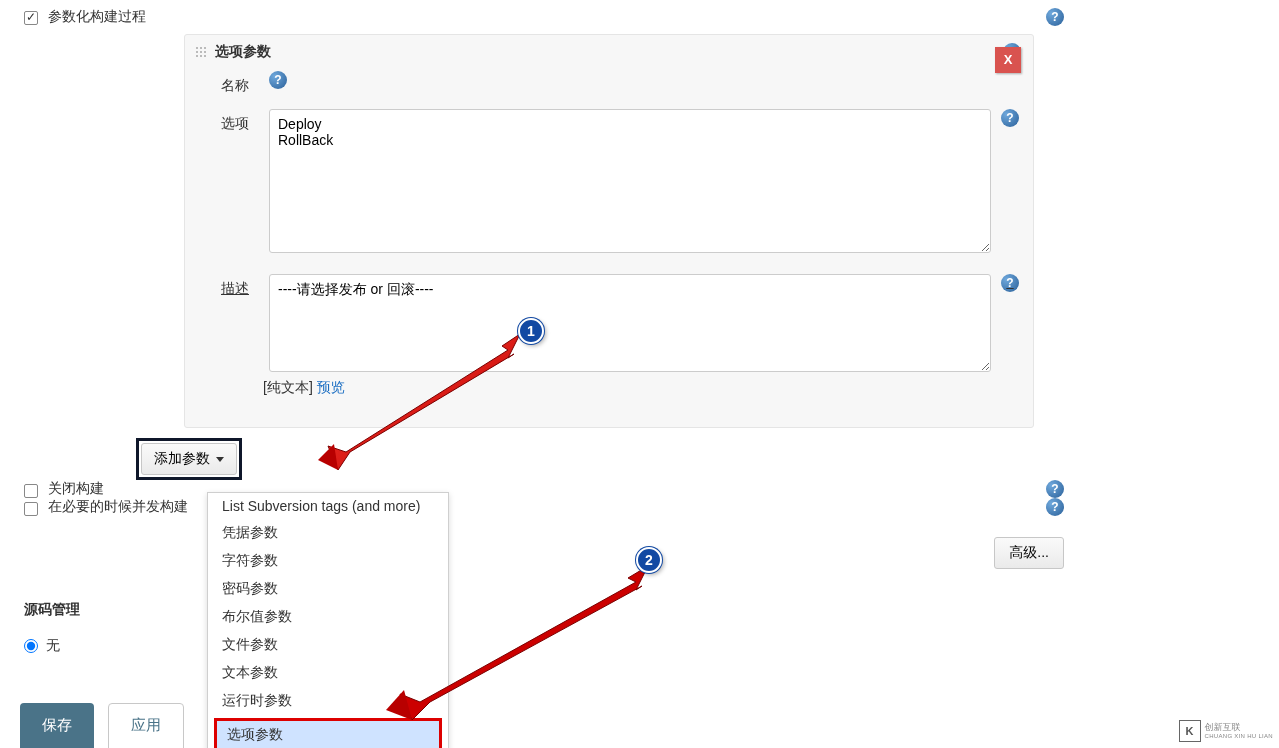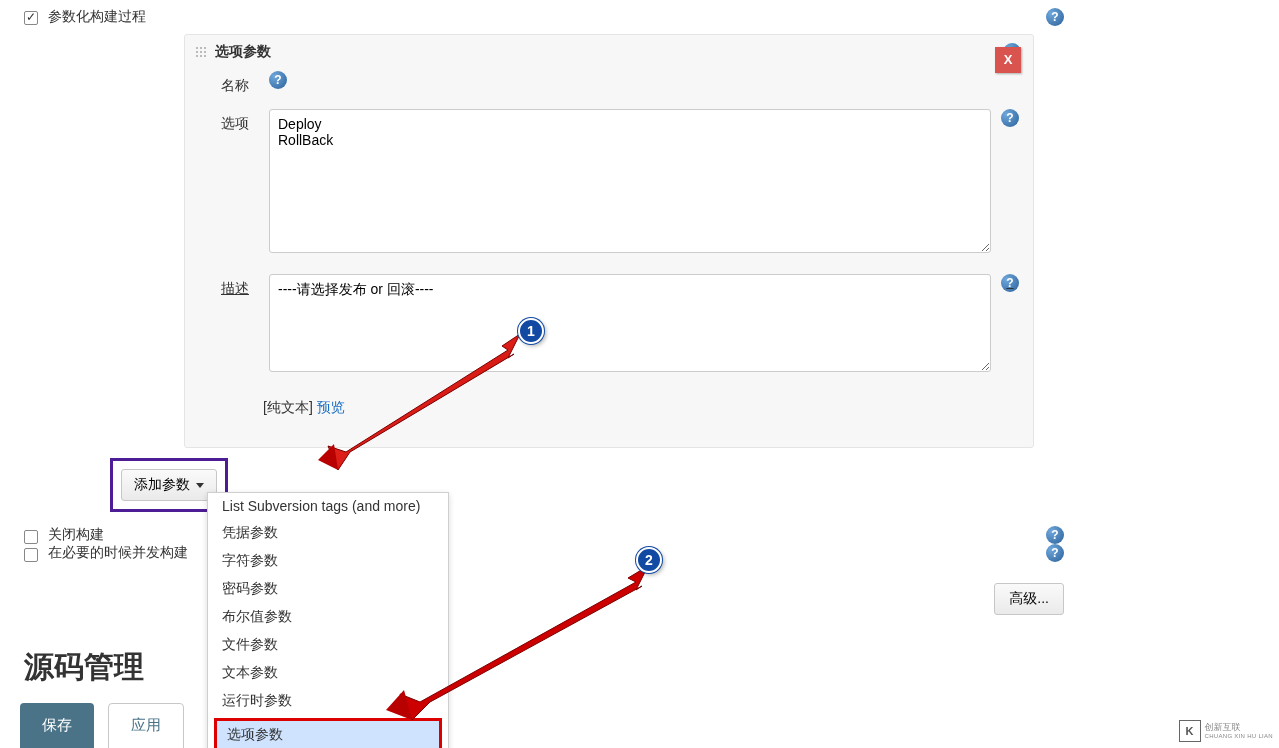--- a/index.html
+++ b/index.html
@@ -124,28 +124,28 @@
     padding: 6px 8px;
     font-size: 14px;
     font-family: inherit;
     resize: vertical;
   }
   .ta1 { height: 144px; }
   .ta2 { height: 98px; }
   .sublinks {
     font-size: 14px;
     padding-left: 78px;
-    margin-top: 20px;
+    margin-top: 0;
   }
   .sublinks a { color: #1b6ec2; text-decoration: none; }
   .add-param-wrap {
-    margin: 10px 0 0 86px;
+    margin: 10px 0 0 112px;
     display: inline-block;
-    border: 3px solid #4c1d95;
-    padding: 8px;
+    border: 3px solid #0f172a;
+    padding: 2px;
   }
   .add-param-btn {
     background: linear-gradient(#fafafa,#eaeaea);
     border: 1px solid #c7c7c7;
     border-radius: 3px;
     padding: 6px 12px;
     font-size: 14px;
     cursor: pointer;
     display: inline-flex;
     align-items: center;
@@ -178,38 +178,37 @@
   .dd-item.sel-inner {
     border: 3px solid #d00;
     background: #cfe3ff;
     padding: 5px 10px;
     margin-top: 3px;
   }
   .dd-item.sel-wrap .dd-item.sel-inner {}
   .misc-row {
     display: flex;
     align-items: center;
-    margin-top: 14px;
   }
   .misc-row .help { margin-left: auto; }
   .adv-btn {
     background: linear-gradient(#fafafa,#eaeaea);
     border: 1px solid #c7c7c7;
     border-radius: 3px;
     padding: 6px 14px;
     font-size: 14px;
     cursor: pointer;
   }
   .adv-row {
     display: flex;
     justify-content: flex-end;
     margin-top: 21px;
   }
   .section-h {
-    font-size: 30px;
+    font-size: 14px;
     font-weight: 700;
     margin-top: 32px;
   }
   .radio-row {
     display: flex;
     align-items: center;
     margin-top: 18px;
     gap: 8px;
   }
   .radio { width: 14px; height: 14px; }

